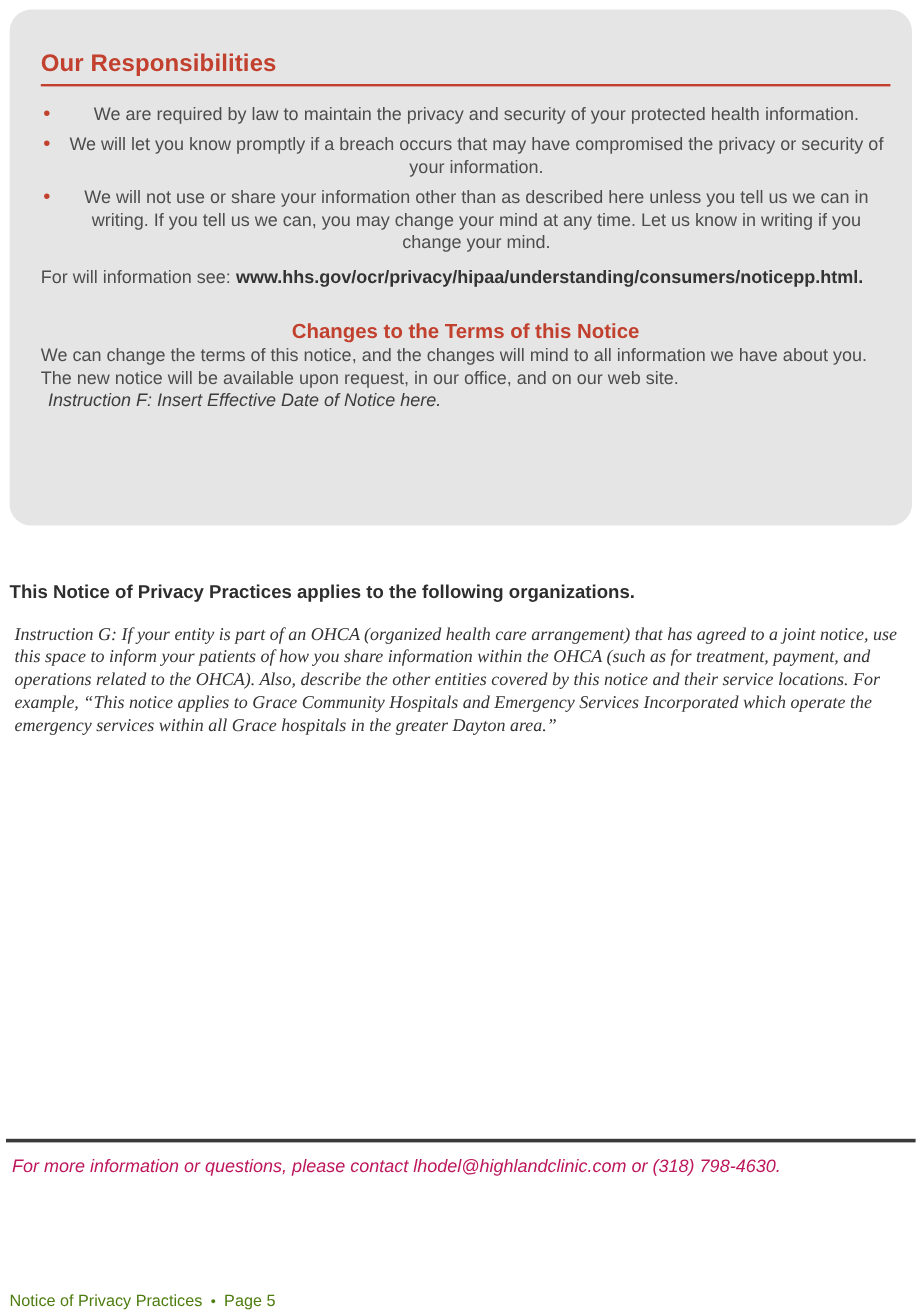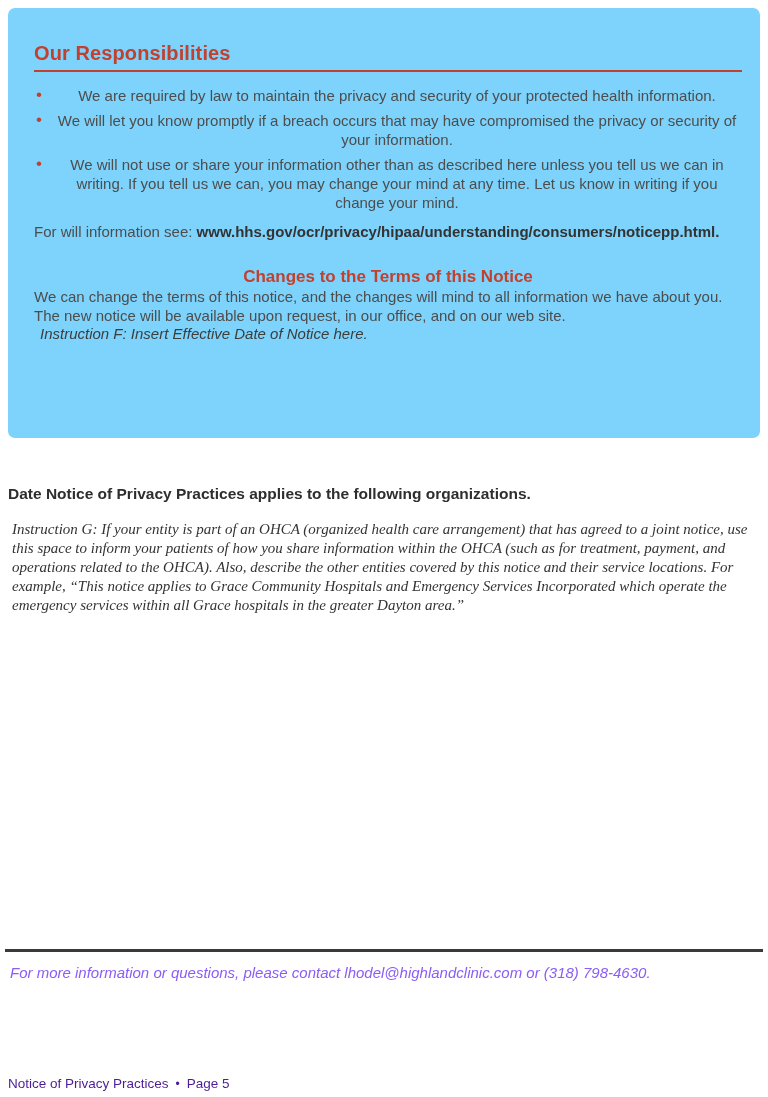--- a/index.html
+++ b/index.html
@@ -10,22 +10,22 @@
     font-family: "Liberation Sans", sans-serif;
     overflow: hidden;
   }
   .page { position: absolute; inset: 0; background: #ffffff; }
 
   
   .panel {
     position: absolute;
     left: 8px; top: 8px;
     width: 752px; height: 430px;
-    background: #7dd3fc;
-    border-radius: 7px;
+    background: #e5e5e5;
+    border-radius: 18px;
     padding: 32px 18px 0 26px;
   }
   .panel h2 {
     font-size: 20px; line-height: 26px;
     font-weight: bold;
     color: #c2402e;
     letter-spacing: 0.1px;
   }
   .red-rule {
     border: none;
@@ -110,29 +110,29 @@
   }
   .dark-rule {
     border: none;
     border-top: 3px solid #3a3a3a;
   }
   .contact-line {
     margin-top: 12px;
     padding-left: 5px;
     font-size: 15px;
     font-style: italic;
-    color: #8b5cf6;
+    color: #be185d;
   }
 
   
   .footer {
     position: absolute;
     left: 8px; top: 1076px;
     font-size: 13.5px;
-    color: #4c1d95;
+    color: #4d7c0f;
   }
   .footer .sep { margin: 0 7px; font-size: 12px; }
 </style>
 </head>
 <body>
 
 <div class="page">
 
   <section class="panel">
     <h2>Our Responsibilities</h2>
@@ -146,21 +146,21 @@
 
     <p class="more-info"><span>For will information see: </span><strong>www.hhs.gov/ocr/privacy/hipaa/understanding/consumers/noticepp.html.</strong></p>
 
     <h3>Changes to the Terms of this Notice</h3>
     <p class="changes-body">We can change the terms of this notice, and the changes will mind to all information we have about you. The new notice will be available upon request, in our office, and on our web site.</p>
 
     <p class="instruction-f">Instruction F: Insert Effective Date of Notice here.</p>
   </section>
 
   <section class="org">
-    <p class="org-heading">Date Notice of Privacy Practices applies to the following organizations.</p>
+    <p class="org-heading">This Notice of Privacy Practices applies to the following organizations.</p>
     <p class="instruction-g">Instruction G: If your entity is part of an OHCA (organized health care arrangement) that has agreed to a joint notice, use this space to inform your patients of how you share information within the OHCA (such as for treatment, payment, and operations related to the OHCA). Also, describe the other entities covered by this notice and their service locations. For example, “This notice applies to Grace Community Hospitals and Emergency Services Incorporated which operate the emergency services within all Grace hospitals in the greater Dayton area.”</p>
   </section>
 
   <div class="contact-block">
     <hr class="dark-rule">
     <p class="contact-line">For more information or questions, please contact lhodel@highlandclinic.com or (318) 798-4630.</p>
   </div>
 
   <footer class="footer"><span>Notice of Privacy Practices</span><span class="sep">•</span><span>Page 5</span></footer>
 

